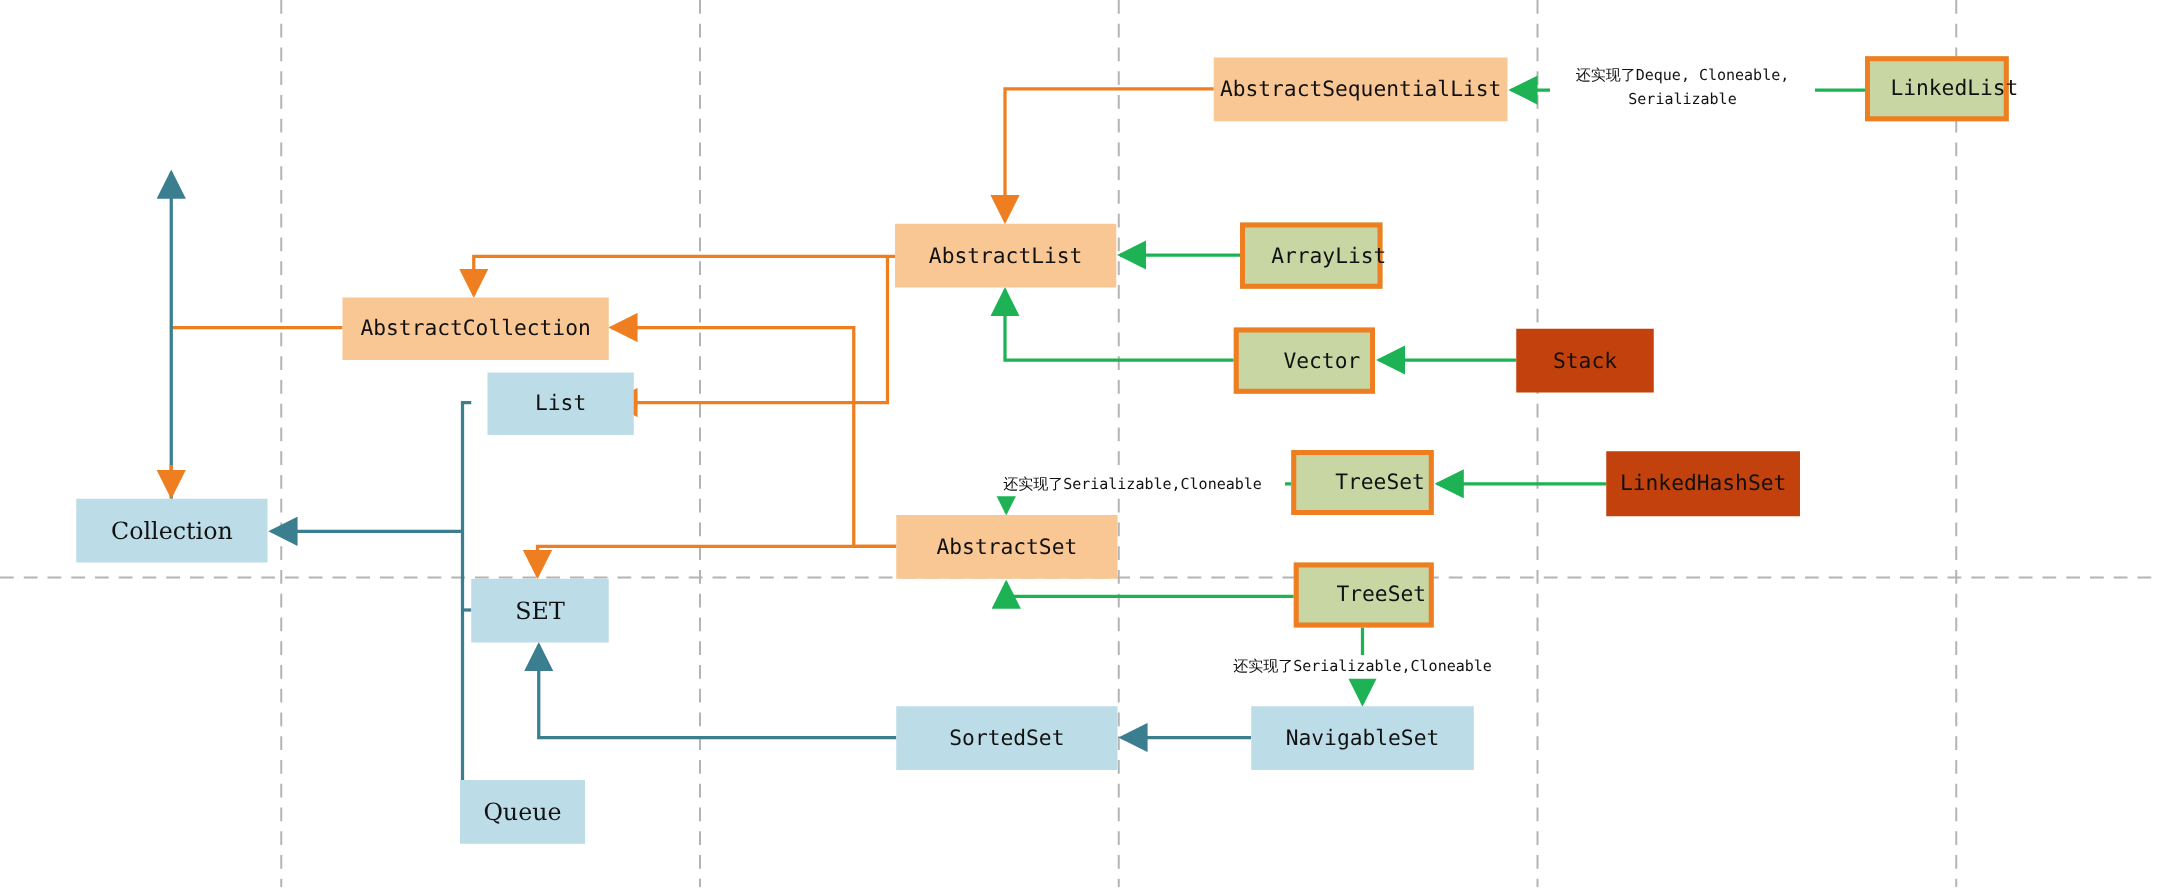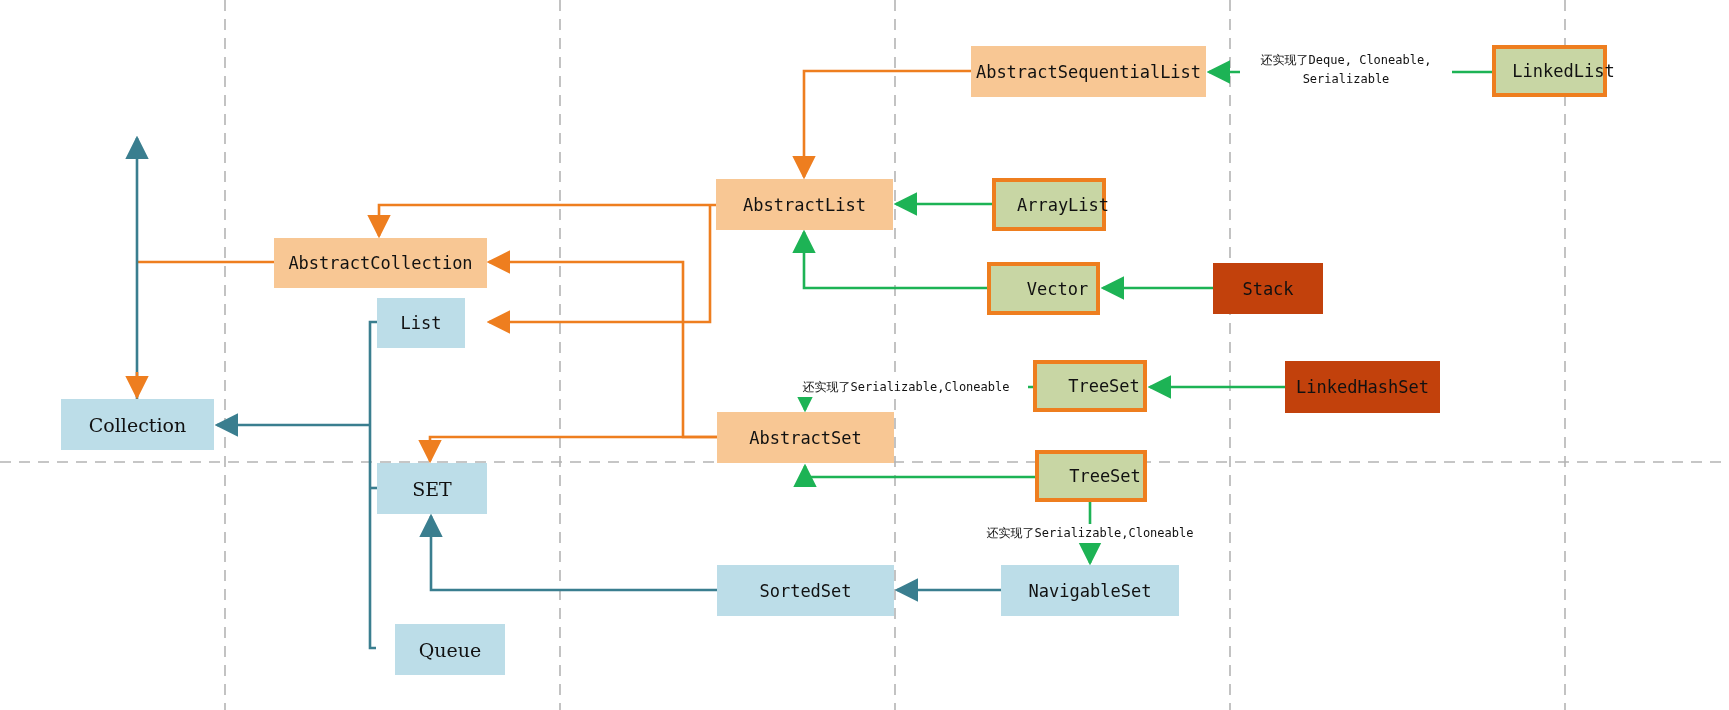--- a/index.html
+++ b/index.html
@@ -89,23 +89,23 @@
       <path d="M987 288 L804 288 L804 232" marker-end="url(#arr-g)"></path>
       <path d="M1213 288 L1103 288" marker-end="url(#arr-g)"></path>
       <path d="M1033 387 L805 387 L805 410" marker-end="url(#arr-g)"></path>
       <path d="M1285 387 L1150 387" marker-end="url(#arr-g)"></path>
       <path d="M1035 477 L805 477 L805 466" marker-end="url(#arr-g)"></path>
       <path d="M1090 502 L1090 563" marker-end="url(#arr-g)"></path>
     </g>
   </svg>
 
   <div class="node blue serif-name" style="left:61px;top:399px;width:153px;height:51px">Collection</div>
-  <div class="node blue bold-name" style="left:377px;top:298px;width:88px;height:50px">List</div>
+  <div class="node blue bold-name" style="left:390px;top:298px;width:117px;height:50px">List</div>
   <div class="node blue serif-name" style="left:377px;top:463px;width:110px;height:51px">SET</div>
-  <div class="node blue serif-name" style="left:395px;top:624px;width:110px;height:51px">Queue</div>
+  <div class="node blue serif-name" style="left:368px;top:624px;width:100px;height:51px">Queue</div>
   <div class="node blue bold-name" style="left:717px;top:565px;width:177px;height:51px">SortedSet</div>
   <div class="node blue bold-name" style="left:1001px;top:565px;width:178px;height:51px">NavigableSet</div>
 
   <div class="node peach bold-name" style="left:274px;top:238px;width:213px;height:50px">AbstractCollection</div>
   <div class="node peach bold-name" style="left:716px;top:179px;width:177px;height:51px">AbstractList</div>
   <div class="node peach bold-name" style="left:971px;top:46px;width:235px;height:51px">AbstractSequentialList</div>
   <div class="node peach bold-name" style="left:717px;top:412px;width:177px;height:51px">AbstractSet</div>
 
   <div class="node green-hi bold-name" style="left:1492px;top:45px;width:115px;height:52px">LinkedList</div>
   <div class="node green-hi bold-name" style="left:992px;top:178px;width:114px;height:53px">ArrayList</div>

